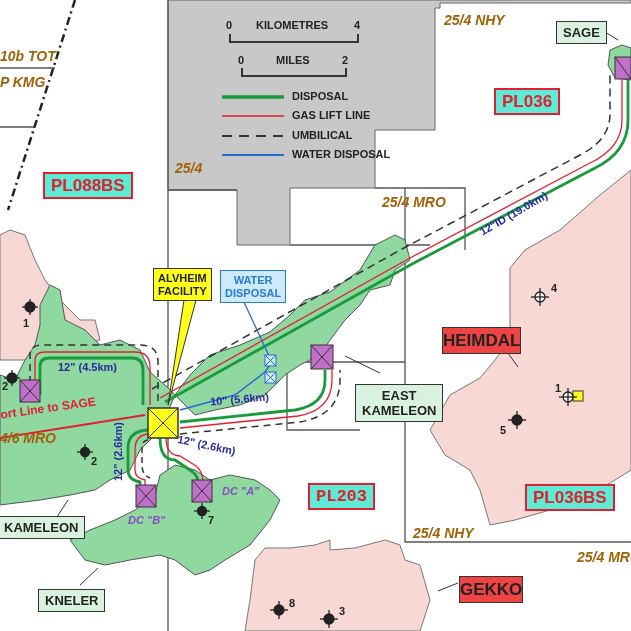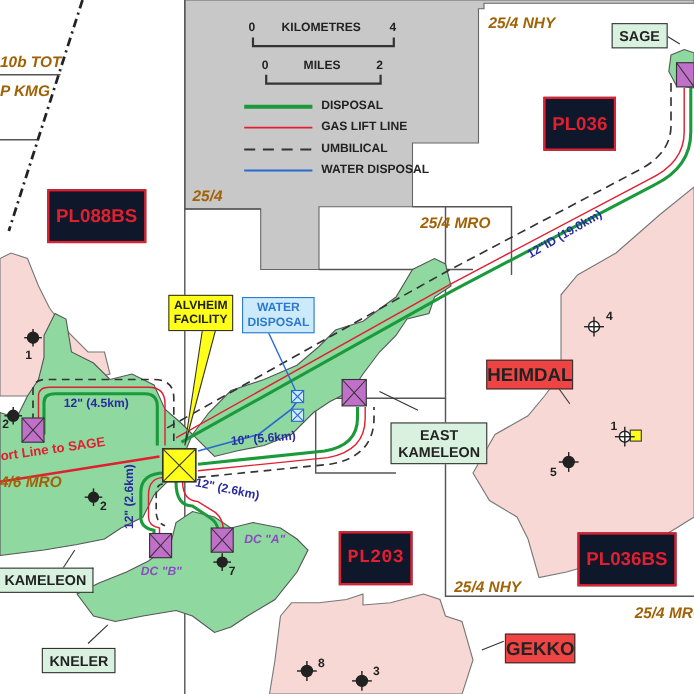--- a/index.html
+++ b/index.html
@@ -1,21 +1,21 @@
 <!DOCTYPE html>
 <html><head>
 <meta charset="utf-8">
 <style>
   html, body { margin: 0; padding: 0; }
   body { width: 631px; height: 631px; overflow: hidden; background: #ffffff; font-family: "Liberation Sans", sans-serif; }
   #map { position: relative; width: 631px; height: 631px; }
   svg.base { position: absolute; left: 0; top: 0; }
   .lbl { position: absolute; font-weight: bold; white-space: nowrap; line-height: 1; }
   .block { font-style: italic; font-size: 14px; color: #a16207; }
-  .licence { background: #0f172a; border: 2px solid #e02030; color: #e02030; font-size: 17px; padding: 14px 6px; font-weight: bold; }
+  .licence { background: #5eead4; border: 2px solid #e02030; color: #e02030; font-size: 17px; padding: 3px 6px; font-weight: bold; }
   .field-box { background: #d9f2df; border: 1.5px solid #333; color: #222; font-size: 13px; padding: 4px 6px; text-align: center; }
   .heimdal-box { background: #ef4444; border: 1.5px solid #333; color: #222; font-size: 17px; padding: 4px 0; }
   .alvheim-box { background: #ffff1a; border: 1.5px solid #333; color: #222; font-size: 11px; padding: 3px 4px; text-align: center; line-height: 1.15; }
   .water-box { background: #cdeafa; border: 1.5px solid #2a7ad0; color: #2a7ad0; font-size: 11px; padding: 3px 4px; text-align: center; line-height: 1.15; }
   .pipe { font-size: 11px; color: #2a2aa0; font-weight: bold; }
   .dc { font-size: 11px; color: #8a4cc0; font-style: italic; font-weight: bold; }
   .wellno { font-size: 11px; color: #222; }
   .legend-text { font-size: 11px; color: #222; font-weight: bold; }
   .export { font-size: 12px; color: #e02030; font-weight: bold; }
 </style>
@@ -184,21 +184,21 @@
   <span class="lbl legend-text" style="left:276px;top:55px;">MILES</span>
   <span class="lbl legend-text" style="left:342px;top:55px;">2</span>
 
   <span class="lbl legend-text" style="left:292px;top:91px;">DISPOSAL</span>
   <span class="lbl legend-text" style="left:292px;top:110px;">GAS LIFT LINE</span>
   <span class="lbl legend-text" style="left:292px;top:130px;">UMBILICAL</span>
   <span class="lbl legend-text" style="left:292px;top:149px;">WATER DISPOSAL</span>
 
   <span class="lbl block" style="left:0px;top:49px;">10b TOT</span>
   <span class="lbl block" style="left:0px;top:75px;">P KMG</span>
-  <span class="lbl block" style="left:175px;top:171px;">25/4</span>
+  <span class="lbl block" style="left:175px;top:161px;">25/4</span>
   <span class="lbl block" style="left:444px;top:13px;">25/4 NHY</span>
   <span class="lbl block" style="left:382px;top:195px;">25/4 MRO</span>
   <span class="lbl block" style="left:0px;top:431px;">4/6 MRO</span>
   <span class="lbl block" style="left:413px;top:526px;">25/4 NHY</span>
   <span class="lbl block" style="left:577px;top:550px;">25/4 MRO</span>
 
   <span class="lbl licence" style="left:43px;top:172px;">PL088BS</span>
   <span class="lbl licence" style="left:494px;top:88px;">PL036</span>
   <span class="lbl licence" style="left:308px;top:483px;font-family:Liberation Mono, monospace;">PL203</span>
   <span class="lbl licence" style="left:525px;top:484px;">PL036BS</span>

